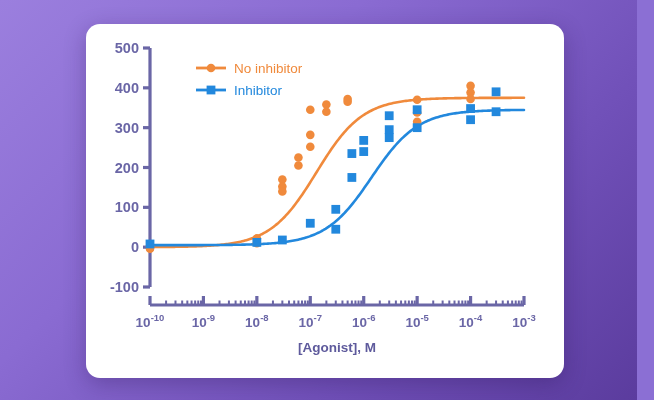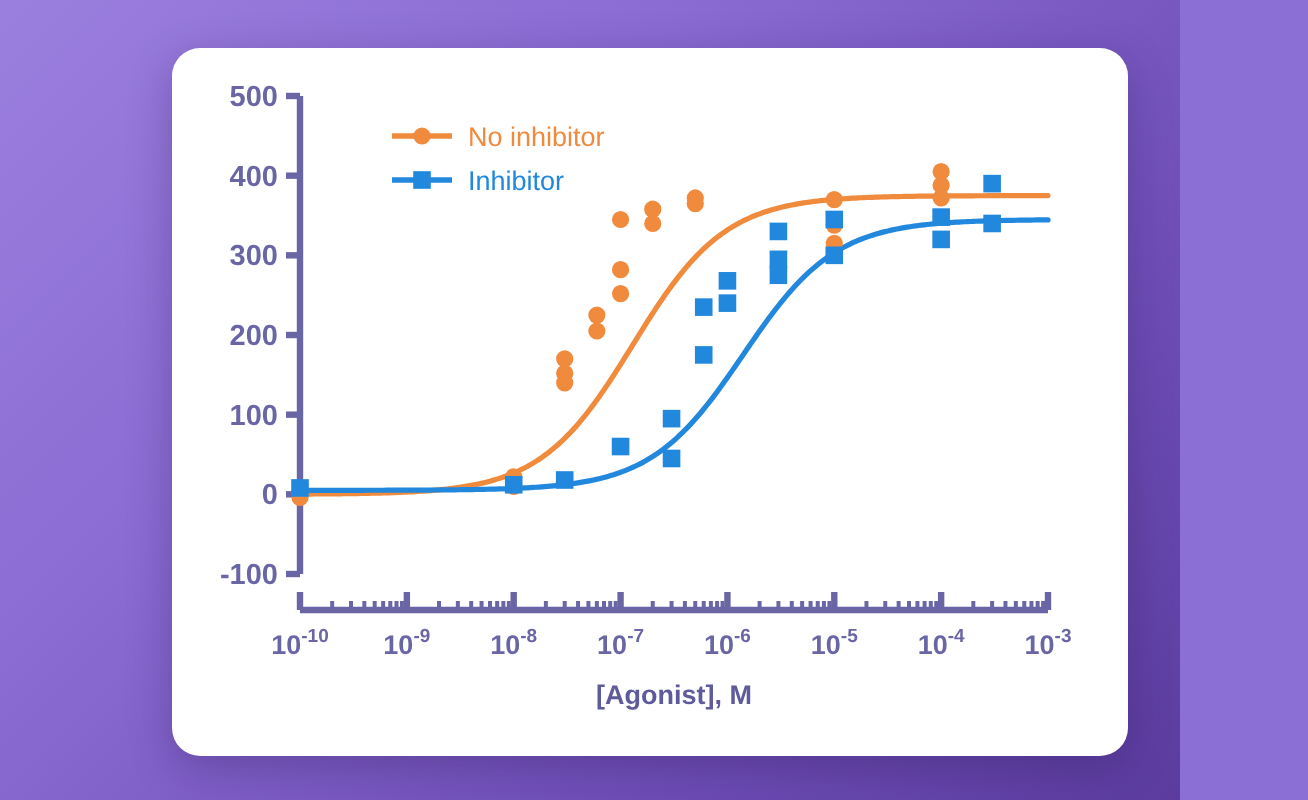--- a/index.html
+++ b/index.html
@@ -9,21 +9,21 @@
   }
   body {
     width: 654px;
     height: 400px;
     overflow: hidden;
     font-family: "Liberation Sans", sans-serif;
     background: #8B6FD4;
   }
   #stage {
     position: relative;
-    width: 590px;
+    width: 637px;
     height: 400px;
     background: linear-gradient(135deg, #9B7FDE 0%, #8A6BD2 35%, #7050B8 70%, #5B3C9E 100%);
   }
   #card {
     position: absolute;
     left: 86px;
     top: 24px;
     width: 478px;
     height: 354px;
     background: #FFFFFF;

